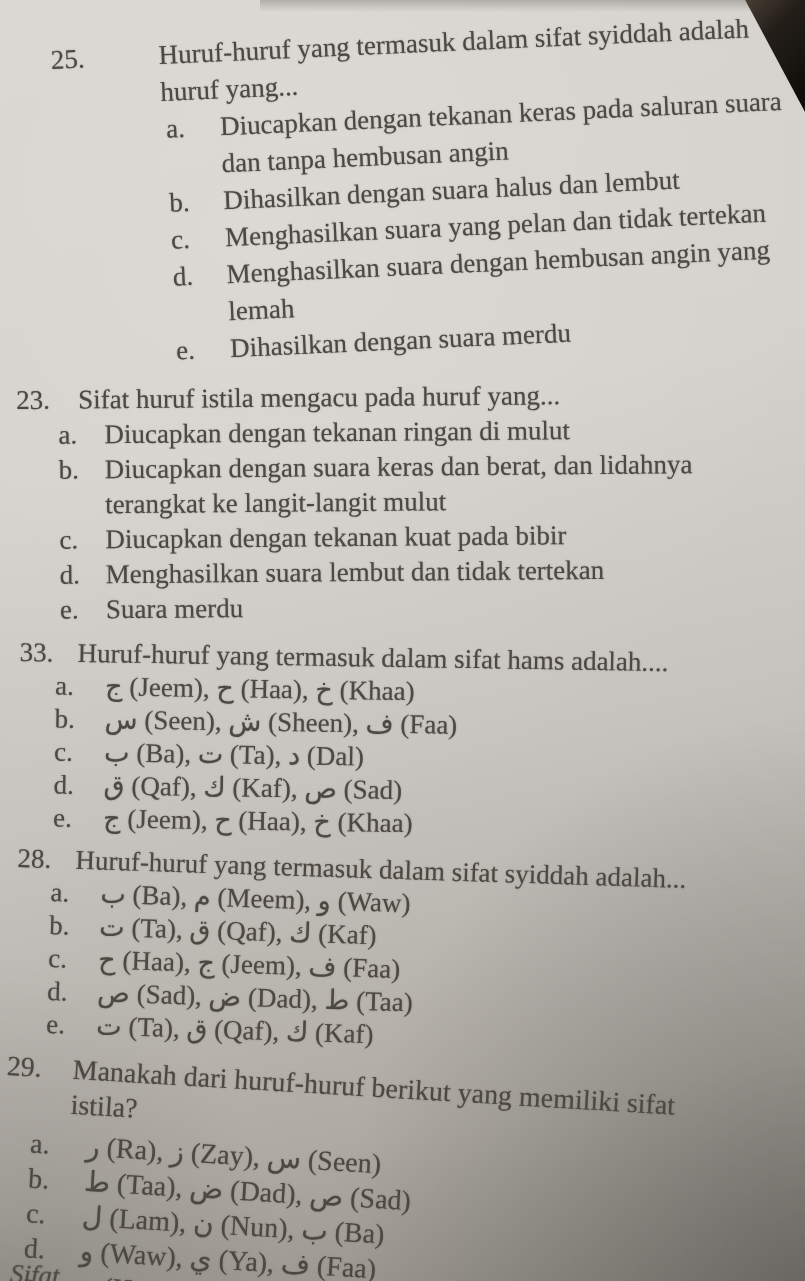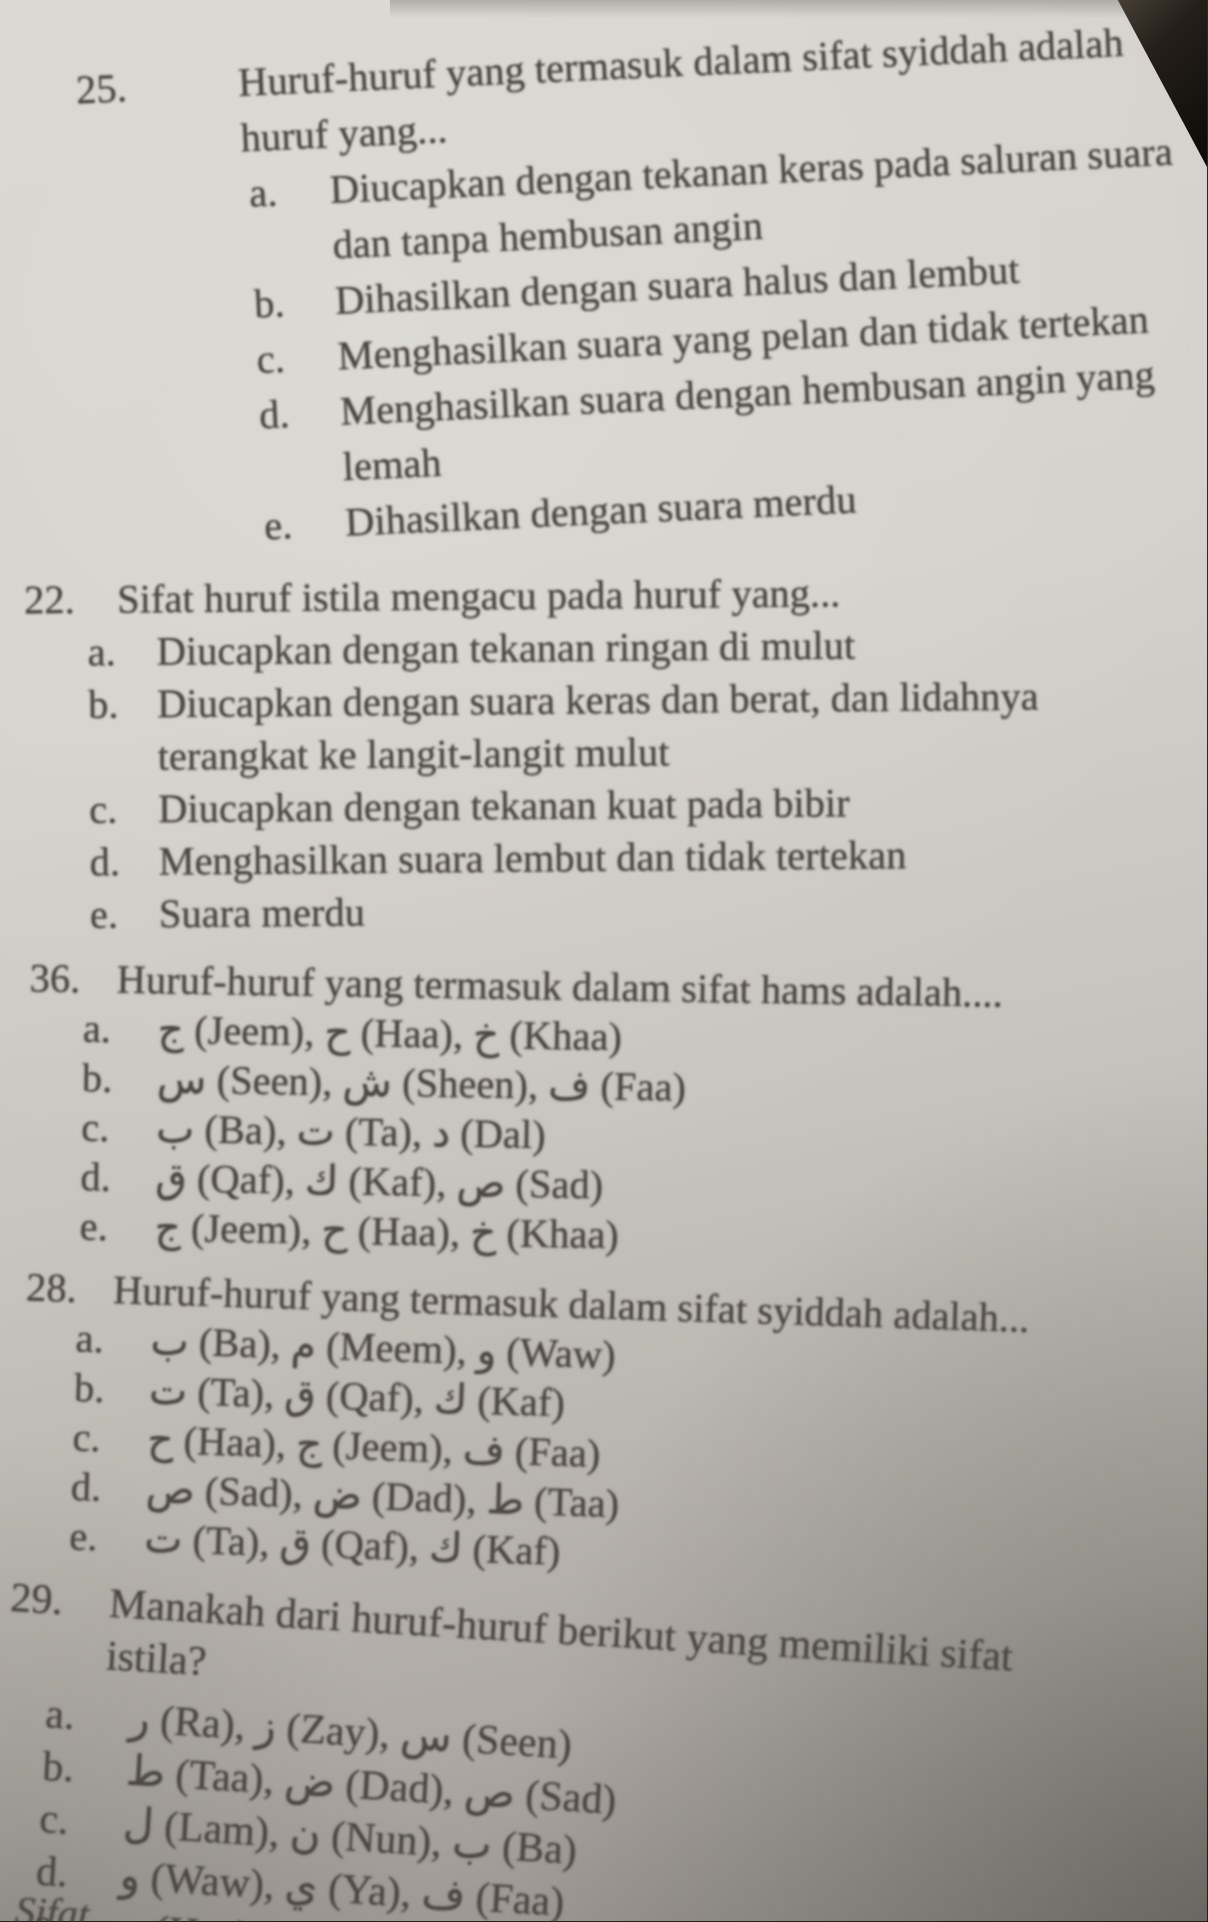--- a/index.html
+++ b/index.html
@@ -110,21 +110,21 @@
 
   <div class="opt">
     <span class="opt-letter">e.</span>
     <span class="opt-text">Dihasilkan dengan suara merdu</span>
   </div>
 </div>
   </section>
 
   <section class="q q1">
     <div class="q-head">
-      <span class="q-num">22.</span>
+      <span class="q-num">23.</span>
       <span class="q-text">Sifat huruf istila mengacu pada huruf yang...</span>
     </div>
     <div class="q-opts">
   <div class="opt">
     <span class="opt-letter">a.</span>
     <span class="opt-text">Diucapkan dengan tekanan ringan di mulut</span>
   </div>
 
   <div class="opt">
     <span class="opt-letter">b.</span>
@@ -144,21 +144,21 @@
 
   <div class="opt">
     <span class="opt-letter">e.</span>
     <span class="opt-text">Suara merdu</span>
   </div>
 </div>
   </section>
 
   <section class="q q2">
     <div class="q-head">
-      <span class="q-num">36.</span>
+      <span class="q-num">33.</span>
       <span class="q-text">Huruf-huruf yang termasuk dalam sifat hams adalah....</span>
     </div>
     <div class="q-opts">
   <div class="opt">
     <span class="opt-letter">a.</span>
     <span class="opt-text">ج (Jeem), ح (Haa), خ (Khaa)</span>
   </div>
 
   <div class="opt">
     <span class="opt-letter">b.</span>

